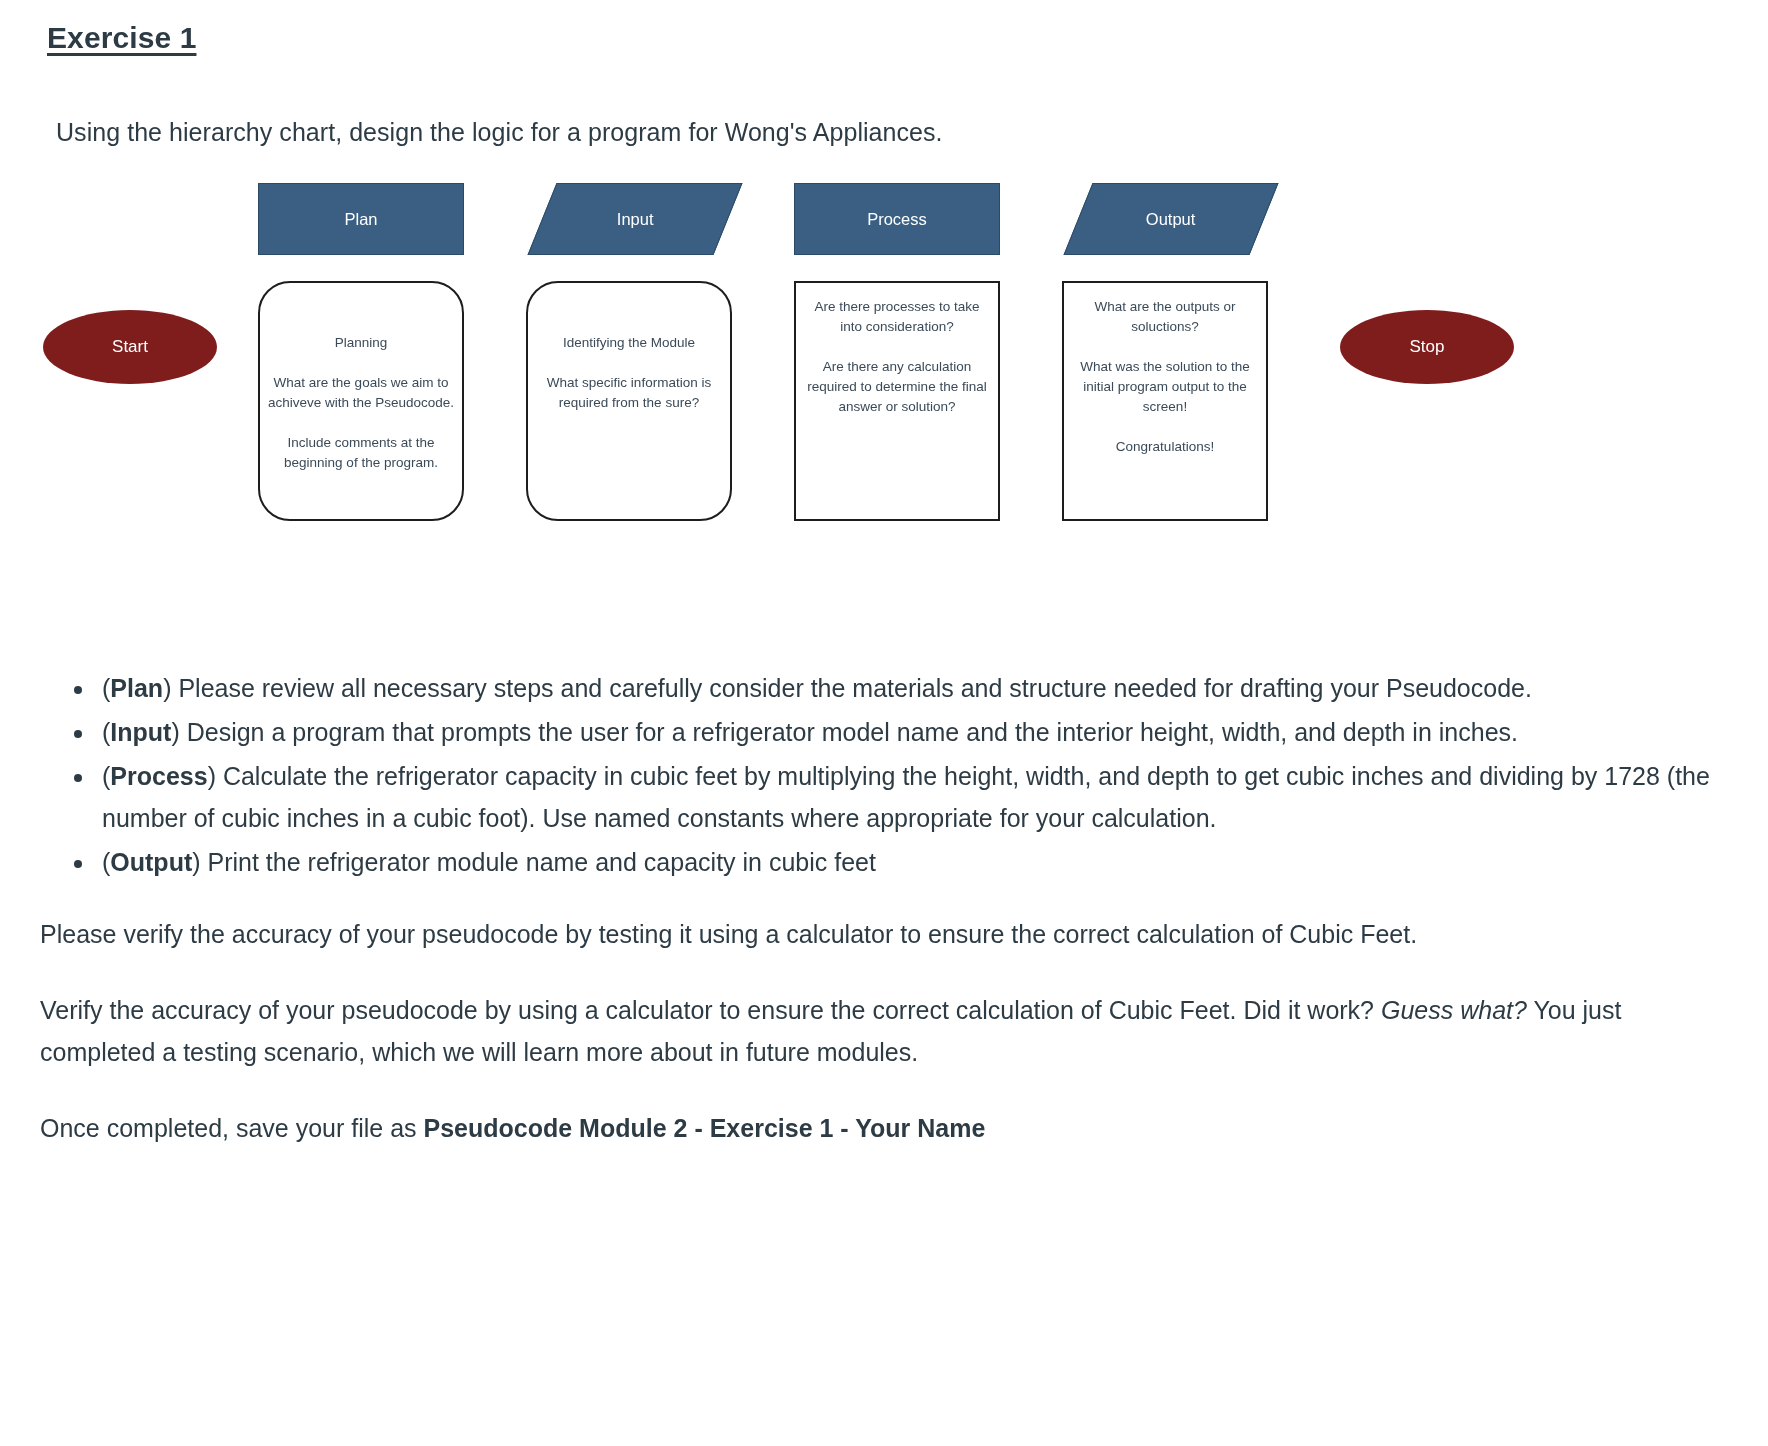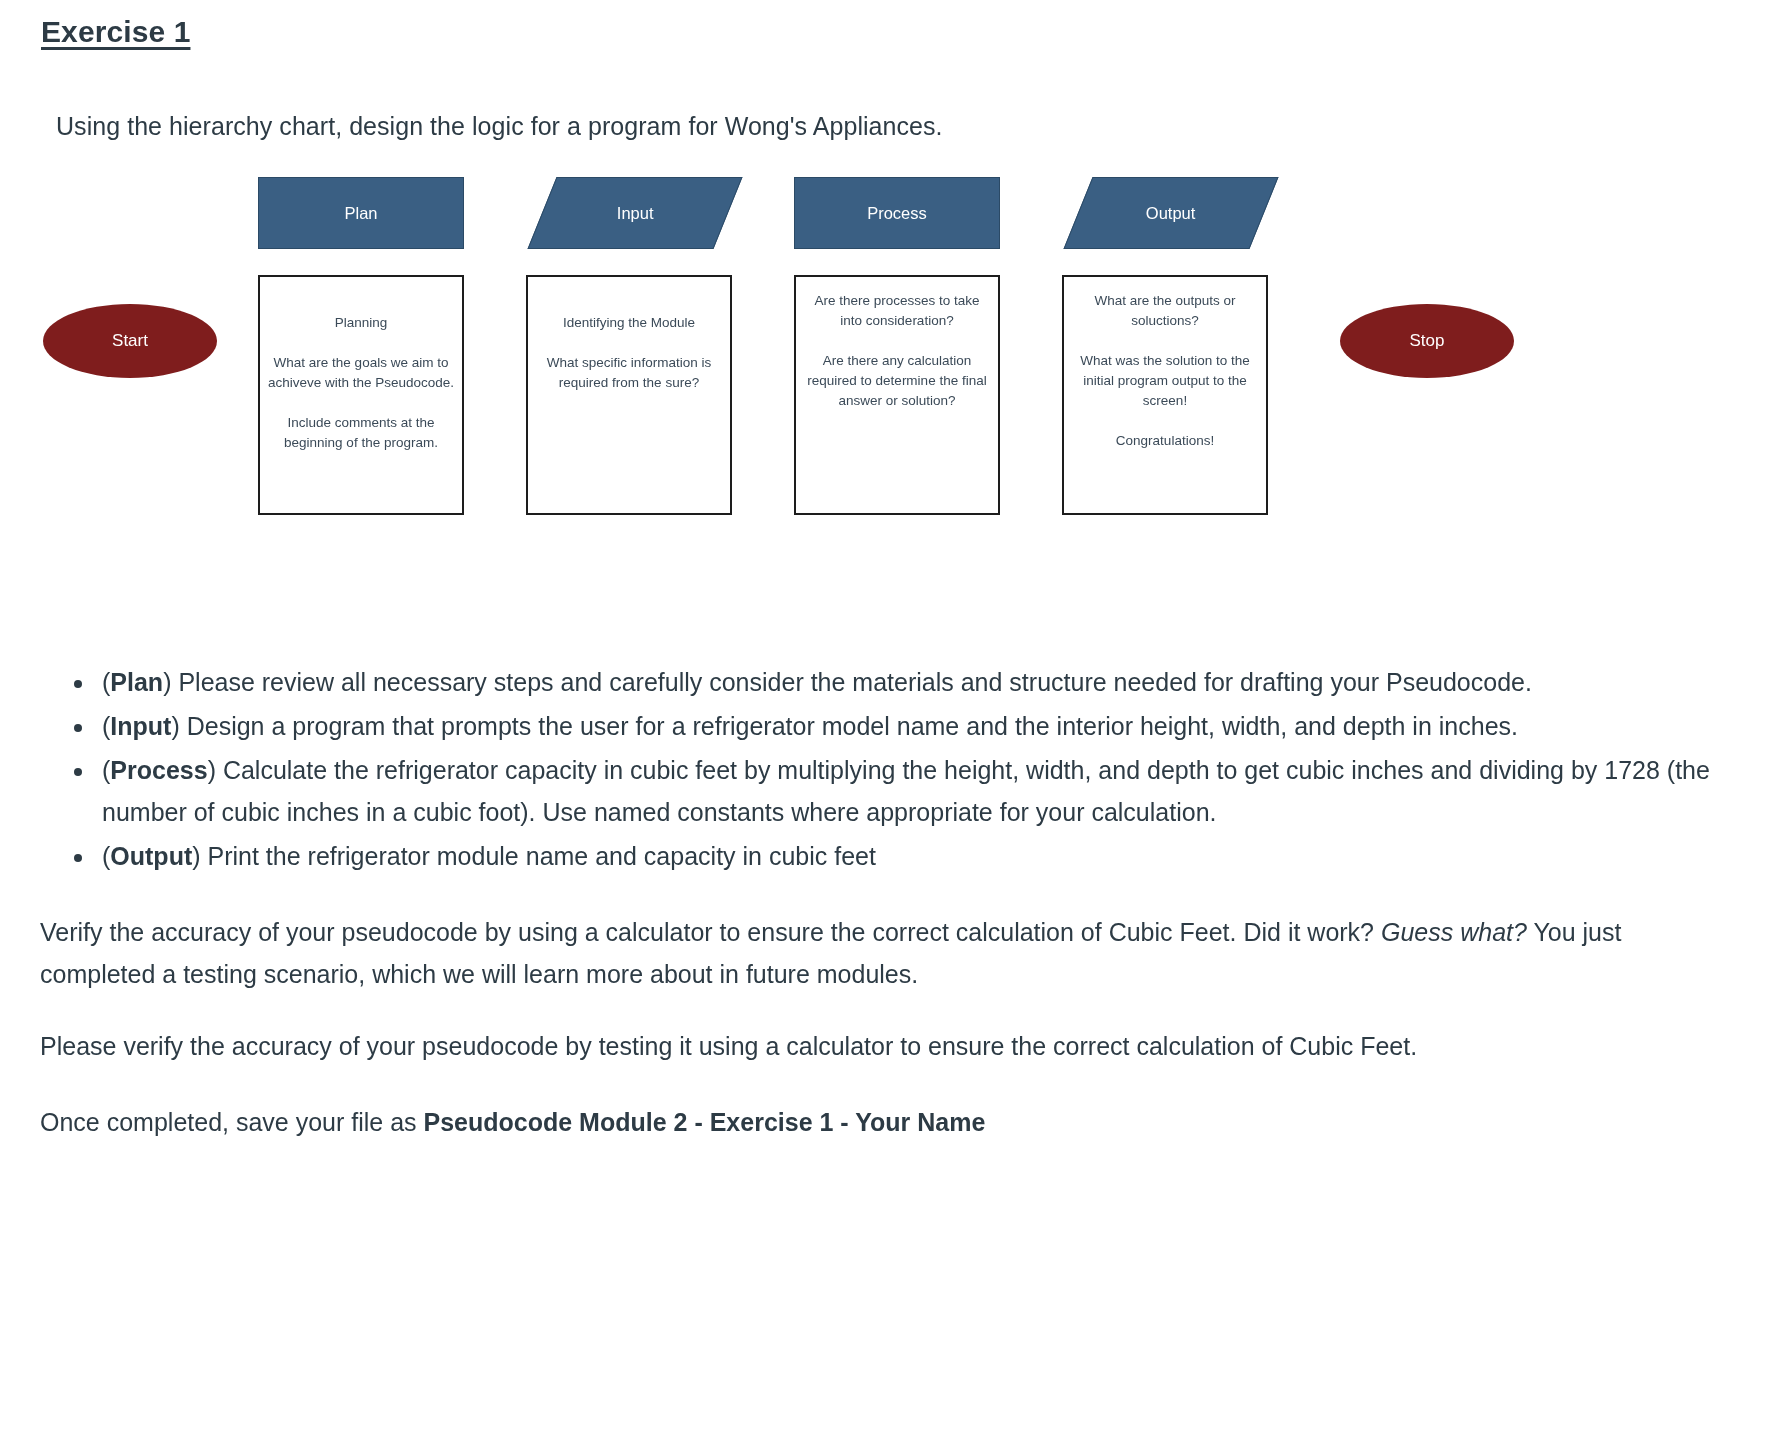--- a/index.html
+++ b/index.html
@@ -22,21 +22,21 @@
     padding: 0 40px;
   }
 
   
   .exercise-title {
     font-size: 30px;
     font-weight: bold;
     color: #2d3b45;
     text-decoration: underline;
     text-underline-offset: 5px;
-    margin: 1px;
+    margin: 7px;
     padding-top: 14px;
     letter-spacing: 0.1px;
   }
   .intro-line {
     font-size: 25px;
     color: #2d3b45;
     margin: 16px;
     padding-top: 47px;
     letter-spacing: 0.05px;
   }
@@ -114,21 +114,21 @@
     text-align: center;
   }
   .body-box p {
     margin: 0;
     font-size: 13.5px;
     line-height: 20px;
     color: #3b4a58;
     width: 100%;
   }
   .body-box p + p { margin-top: 20px; }
-  .body-box.pad-sm { padding-top: 36px; }
+  .body-box.pad-sm { padding-top: 50px; border-radius: 32px; }
   .body-box.pad-xs { }
 
   
   .bullets {
     margin: 64px 0 2px 0;
     padding-left: 56px;
     list-style: disc;
   }
   .bullets li {
     font-size: 25px;
@@ -212,19 +212,19 @@
 
   </div>
 
   <ul class="bullets">
     <li>(<b>Plan</b><span>) Please review all necessary steps and carefully consider the materials and structure needed for drafting your Pseudocode.</span></li>
     <li>(<b>Input</b><span>) Design a program that prompts the user for a refrigerator model name and the interior height, width, and depth in inches.</span></li>
     <li>(<b>Process</b><span>) Calculate the refrigerator capacity in cubic feet by multiplying the height, width, and depth to get cubic inches and dividing by 1728 (the number of cubic inches in a cubic foot). Use named constants where appropriate for your calculation.</span></li>
     <li>(<b>Output</b><span>) Print the refrigerator module name and capacity in cubic feet</span></li>
   </ul>
 
+  <p class="para">Please verify the accuracy of your pseudocode by testing it using a calculator to ensure the correct calculation of Cubic Feet.</p>
+
   <p class="para tight"><span>Verify the accuracy of your pseudocode by using a calculator to ensure the correct calculation of Cubic Feet.  Did it work?  </span><i>Guess what?</i><span> You just completed a testing scenario, which we will learn more about in future modules.</span></p>
 
-  <p class="para">Please verify the accuracy of your pseudocode by testing it using a calculator to ensure the correct calculation of Cubic Feet.</p>
-
   <p class="para tight"><span>Once completed, save your file as </span><b>Pseudocode Module 2 - Exercise 1 - Your Name</b></p>
 
 </div>
 
 </body></html>

